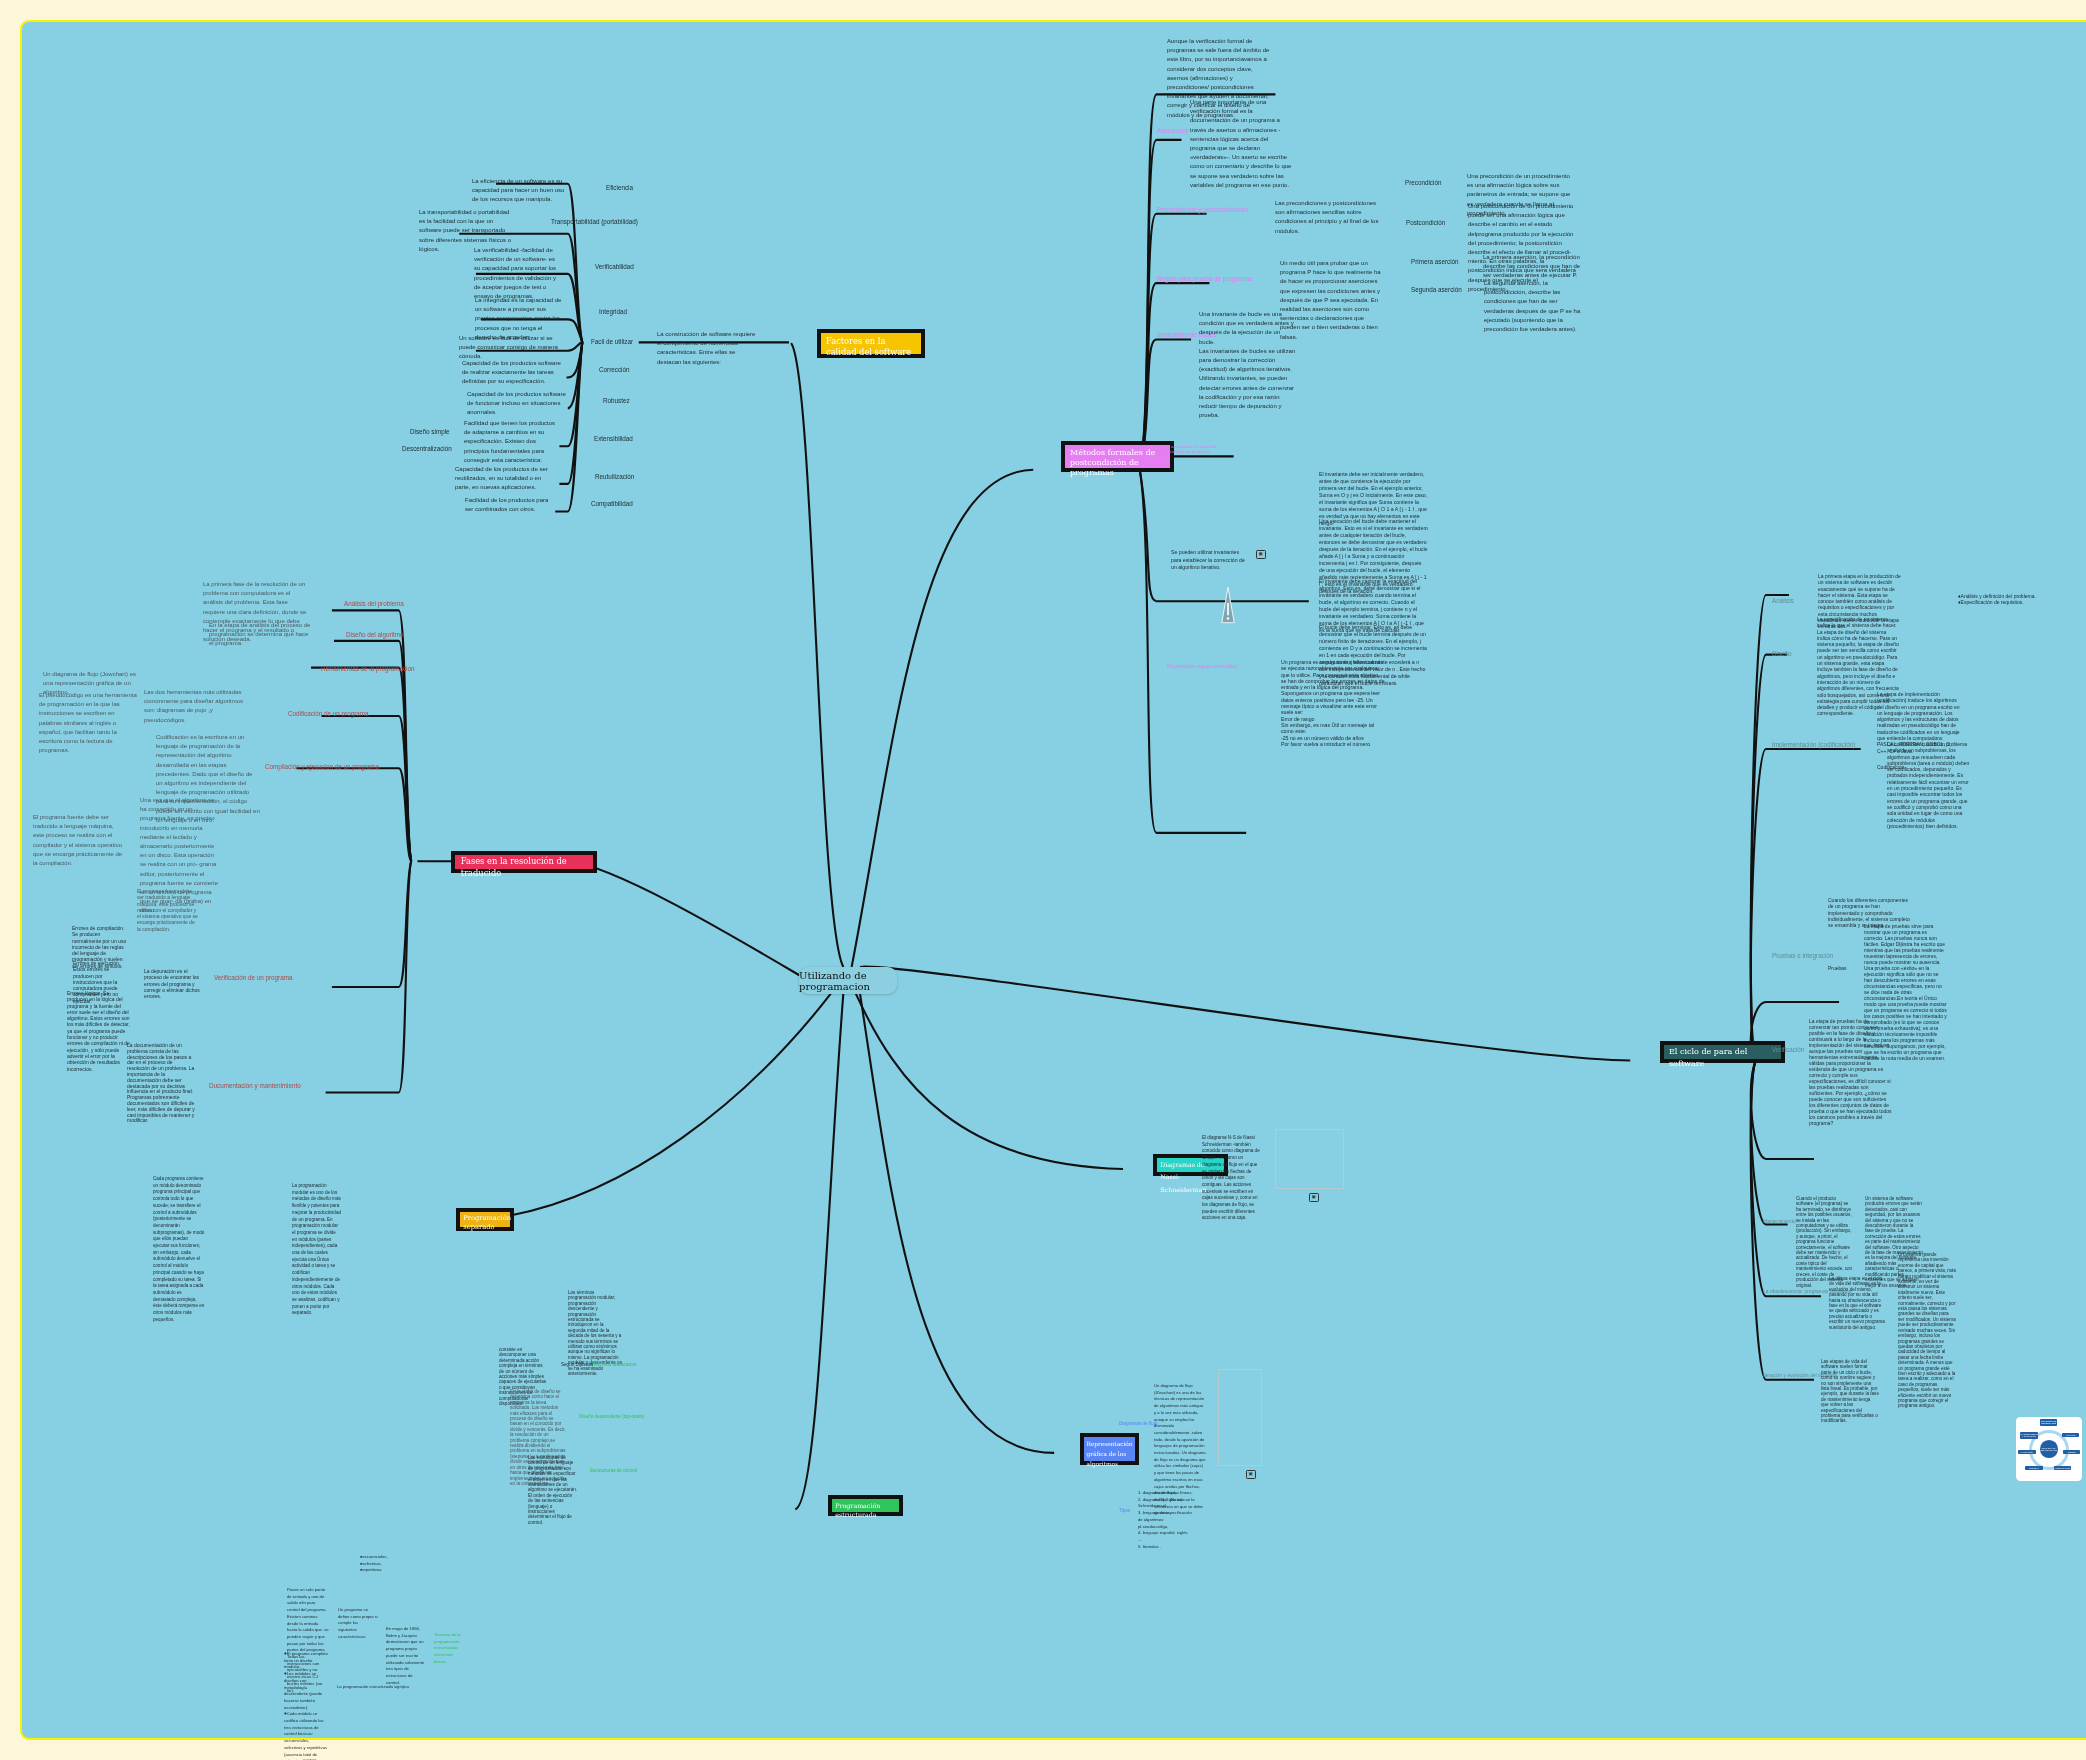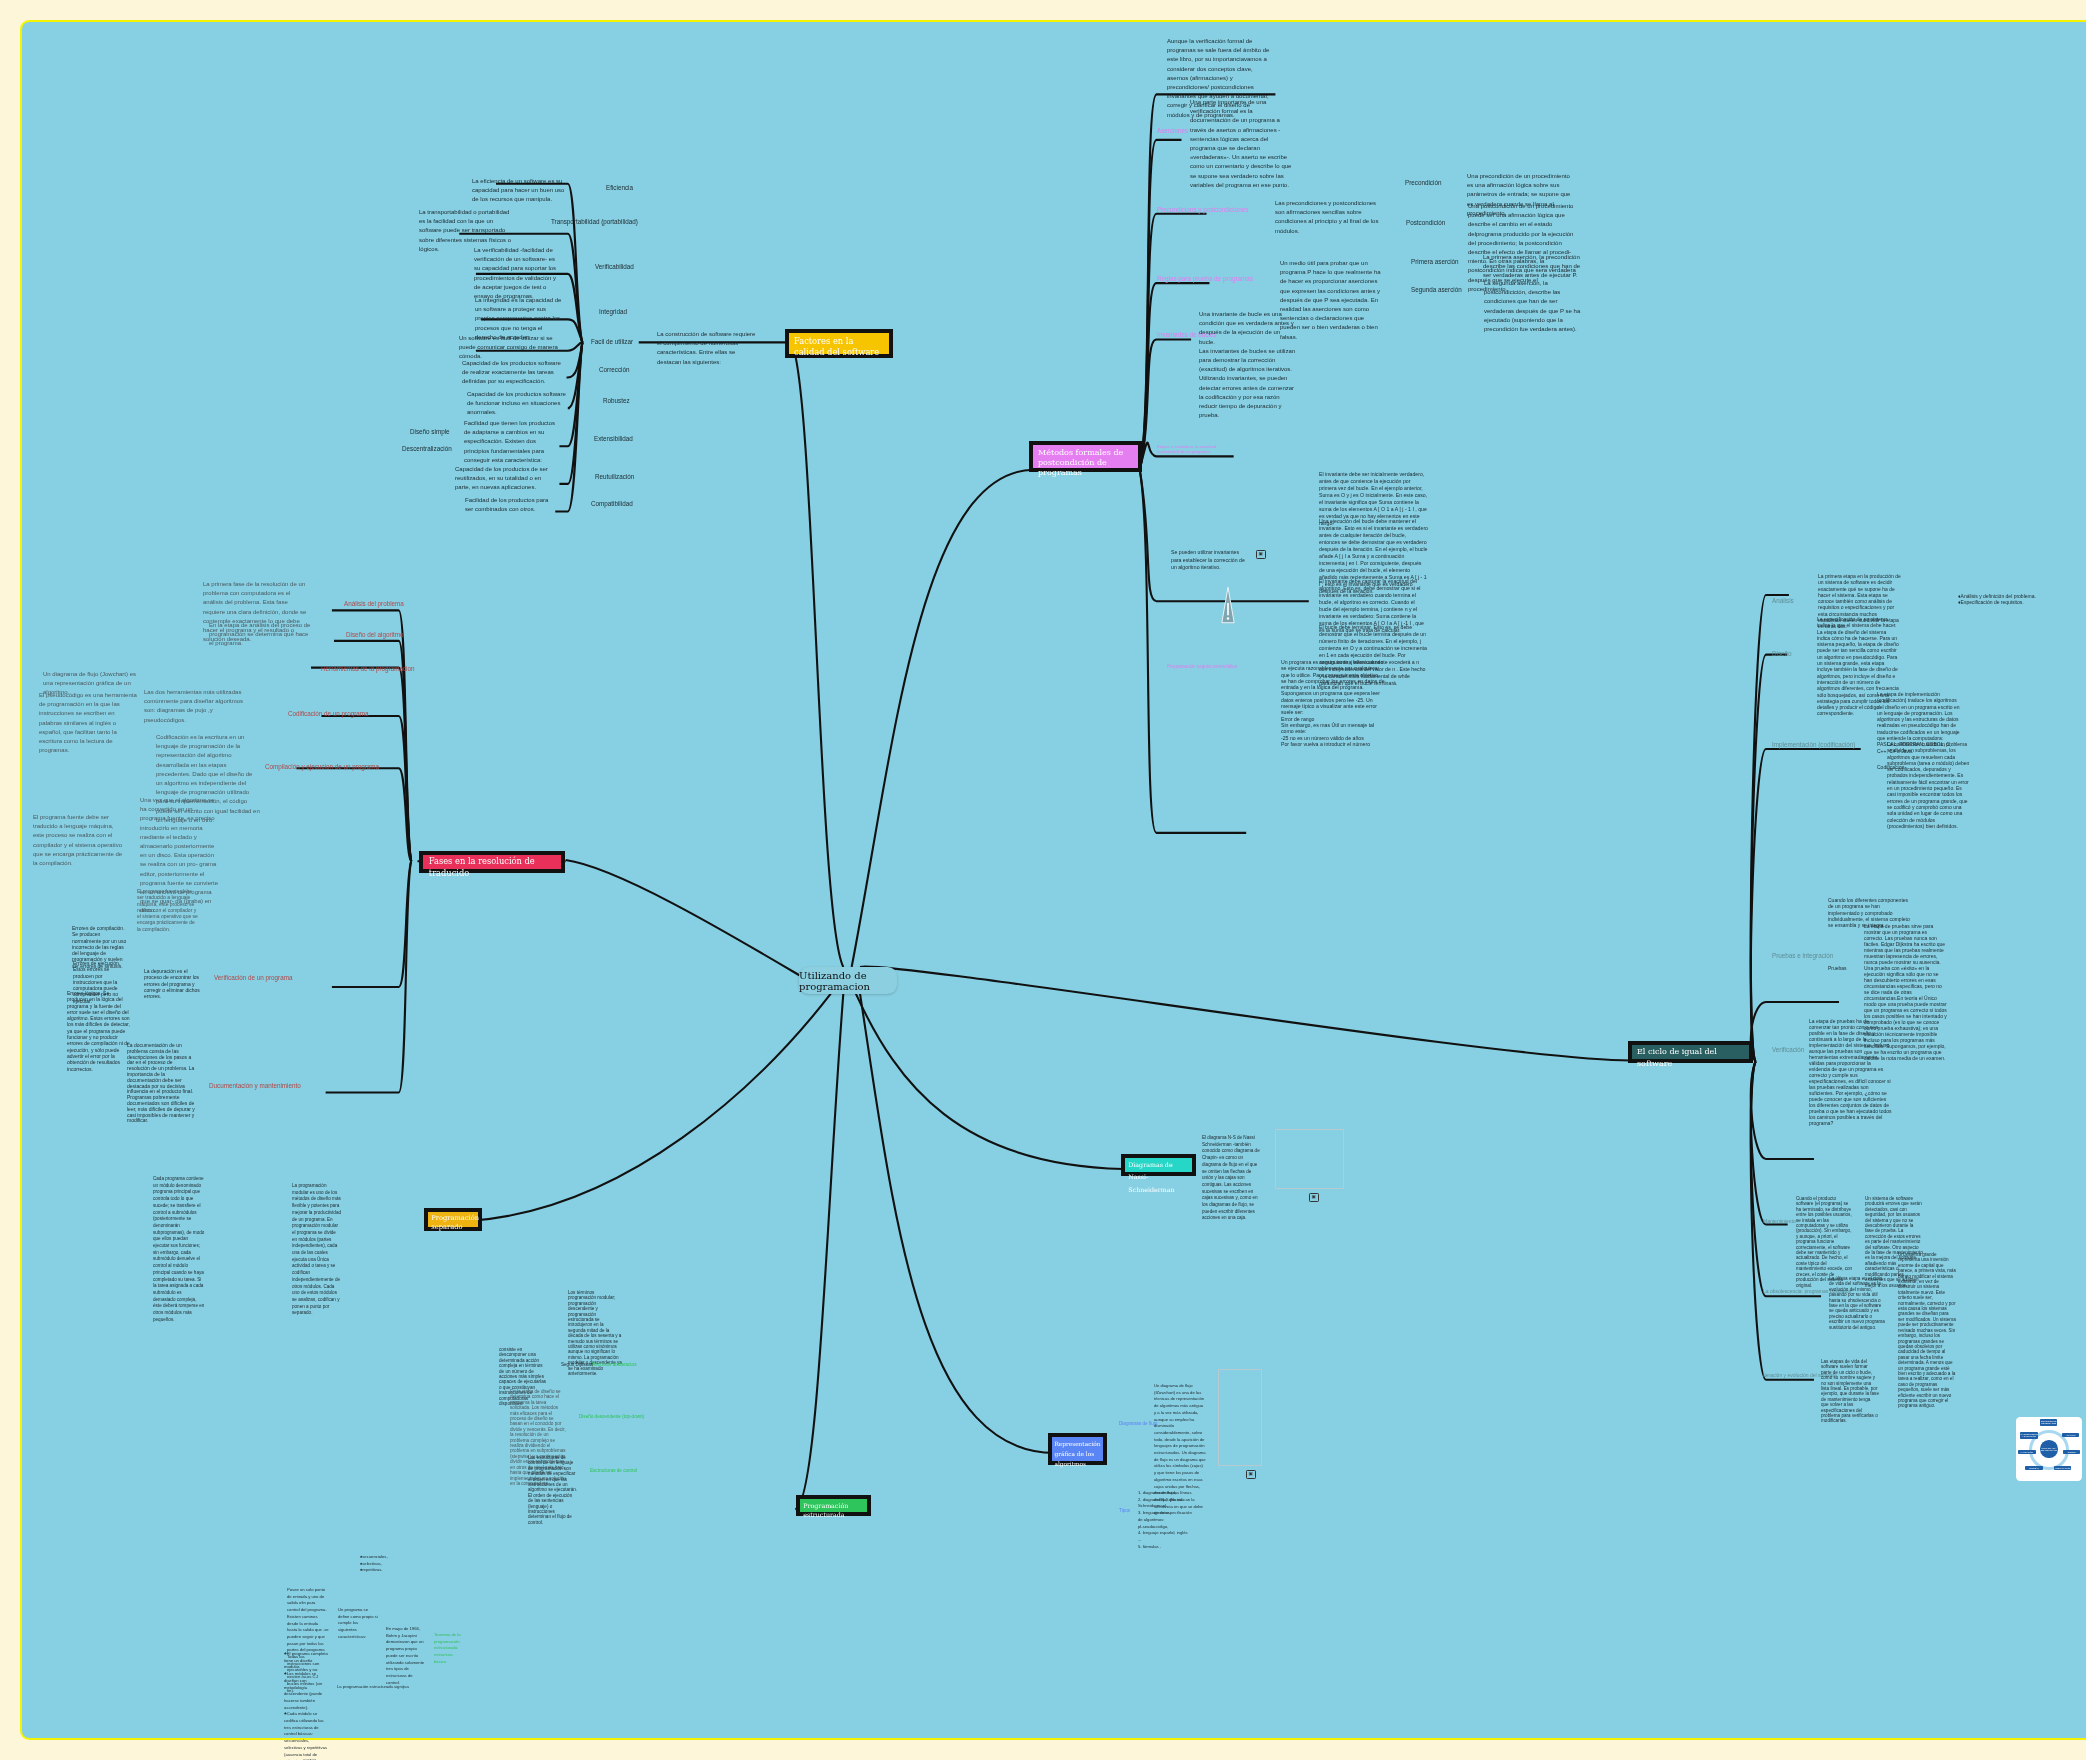--- a/index.html
+++ b/index.html
@@ -8,21 +8,21 @@
   svg.links { position:absolute; left:0; top:0; width:2178px; height:1761px; pointer-events:none; }
   svg.links path { fill:none; stroke:#111; stroke-width:5; }
   .txt { position:absolute; font-size:6px; line-height:9.2px; color:#1d2a30; white-space:pre-line; }
   .txt.grey { color:#4a5a60; }
   .lbl { position:absolute; font-size:6.3px; color:#1d2a30; white-space:nowrap; }
   .lbl.pink { color:#e07ef0; }
   .lbl.red { color:#b04848; }
   .lbl.teal { color:#5e8e96; }
   .lbl.green { color:#2fc35a; }
   .lbl.blue { color:#5b84f5; }
-  .main { position:absolute; border:4.2px solid #111; color:#fff; font-family:"DejaVu Serif", serif; font-size:9.6px; line-height:13.4px; padding:5px 7.5px; box-sizing:border-box; }
+  .main { position:absolute; border:4.2px solid #111; color:#fff; font-family:"DejaVu Serif", serif; font-size:9.6px; line-height:13.4px; padding:5px 7.5px; box-sizing:border-box;margin-left:32px; }
   .center { position:absolute; left:799px; top:967px; width:98px; height:27px; border-radius:9.2px; background:#8ccfe0; box-shadow:0 0.8px 2.5px rgba(0,0,0,0.2); font-family:"DejaVu Serif", serif; font-size:10px; color:#111; display:flex; align-items:center; justify-content:center; }
   .warn { position:absolute; left:1221px; top:586px; width:14px; height:38px; }
   .imgph { position:absolute; border:0.4px solid #b8c9cf; }
   .imgicon { position:absolute; width:7.5px; height:6.7px; border:0.8px solid #333; border-radius:1.3px; font-size:4.6px; line-height:5.8px; text-align:center; color:#333; }
   .cycle { position:absolute; left:2016px; top:1417px; width:66px; height:64px; background:#fff; border-radius:4.2px; }
   .cycle .ring { position:absolute; left:12.5px; top:12.5px; width:40px; height:40px; border:3.3px solid #a8d8f0; border-radius:50%; box-sizing:border-box; }
   .cycle .core { position:absolute; left:24px; top:23.4px; width:17.5px; height:17.5px; border-radius:50%; background:#1f5fa8; color:#fff; font-size:2.1px; text-align:center; display:flex; align-items:center; justify-content:center; line-height:2.5px; }
   .cycle .st { position:absolute; background:#1f5fa8; color:#fff; font-size:2.1px; text-align:center; line-height:2.5px; padding:0.8px 0.4px; border-radius:0.8px; width:16.7px; }
 </style>
 </head>
@@ -171,21 +171,21 @@
 <div class="lbl red" style="left:214px;top:974px;">Verificación de un programa</div>
 <div class="txt grey" style="left:137px;top:888px;width:63px;font-size:5px;line-height:6.3px;">El programa fuente debe ser traducido a lenguaje máquina, este proceso se realiza con el compilador y el sistema operativo que se encarga prácticamente de la compilación.</div>
 <div class="txt" style="left:144px;top:968px;width:58px;font-size:5px;line-height:6.3px;">La depuración es el proceso de encontrar los errores del programa y corregir o eliminar dichos errores.</div>
 <div class="txt" style="left:72px;top:925px;width:58px;font-size:5px;line-height:6.3px;">Errores de compilación. Se producen normalmente por un uso incorrecto de las reglas del lenguaje de programación y suelen ser errores de sintusis.</div>
 <div class="txt" style="left:73px;top:960px;width:58px;font-size:5px;line-height:6.3px;">Errores de ejecución. Estos errores se producen por instrucciones que la computadora puede comprender pero no ejecutar.</div>
 <div class="txt" style="left:67px;top:990px;width:63px;font-size:5px;line-height:6.3px;">Errores lógicos. Se producen en la lógica del programa y la fuente del error suele ser el diseño del algoritmo. Estos errores son los más difíciles de detectar, ya que el programa puede funcionar y no producir errores de compilación ni de ejecución, y sólo puede advertir el error por la obtención de resultados incorrectos.</div>
 <div class="lbl red" style="left:209px;top:1082px;">Ducumentación y mantenimiento</div>
 <div class="txt" style="left:127px;top:1043px;width:69px;font-size:5px;line-height:5.8px;">La documentación de un problema consta de las descripciones de los pasos a dar en el proceso de resolución de un problema. La importancia de la documentación debe ser destacada por su decisiva influencia en el producto final. Programas pobremente documentados son difíciles de leer, más difíciles de depurar y casi imposibles de mantener y modificar.</div>
 
 <div class="main" style="left:1628px;top:1041px;width:125px;height:22px;background:#2a5f62;font-size:8px;line-height:11.7px;padding:0.8px 5px;">
-  <span>El ciclo de igual del software</span>
+  <span>El ciclo de para del software</span>
 </div>
 <div class="lbl teal" style="left:1772px;top:597px;">Análisis</div>
 <div class="txt" style="left:1818px;top:573px;width:83px;font-size:5px;line-height:6.3px;">La primera etapa en la producción de un sistema de software es decidir exactamente qué se supone ha de hacer el sistema. Esta etapa se conoce también como análisis de requisitos o especificaciones y por esta circunstancia muchos tratadistas suelen subdividir la etapa en otras dos.</div>
 <div class="txt" style="left:1958px;top:593px;width:96px;font-size:5px;line-height:6.3px;">♦Análisis y definición del problema.
 ♦Especificación de requisitos.</div>
 <div class="lbl teal" style="left:1772px;top:650px;">Diseño</div>
 <div class="txt" style="left:1817px;top:616px;width:83px;font-size:5px;line-height:6.3px;">La especificación de un sistema indica lo que el sistema debe hacer. La etapa de diseño del sistema indica cómo ha de hacerse. Para un sistema pequeño, la etapa de diseño puede ser tan sencilla como escribir un algoritmo en pseudocódigo. Para un sistema grande, esta etapa incluye también la fase de diseño de algoritmos, pero incluye el diseño e interacción de un número de algoritmos diferentes, con frecuencia sólo bosquejados, así como una estrategia para cumplir todos los detalles y producir el código correspondiente.</div>
 <div class="lbl teal" style="left:1772px;top:741px;">Implementación (codificación)</div>
 <div class="txt" style="left:1877px;top:691px;width:83px;font-size:5px;line-height:6.3px;">La etapa de implementución (codificación) traduce los algoritmos del diseño en un programa escrito en un lenguaje de programación. Los algoritmos y las estructuras de datos realizadas en pseudocódigo han de traducirse codificados en un lenguaje que entiende la computadora: PASCAL, FORTRAN, COBOL, C, C++, C# o Java.</div>
 <div class="lbl" style="left:1877px;top:764px;font-size:5px;">Codificacion</div>

